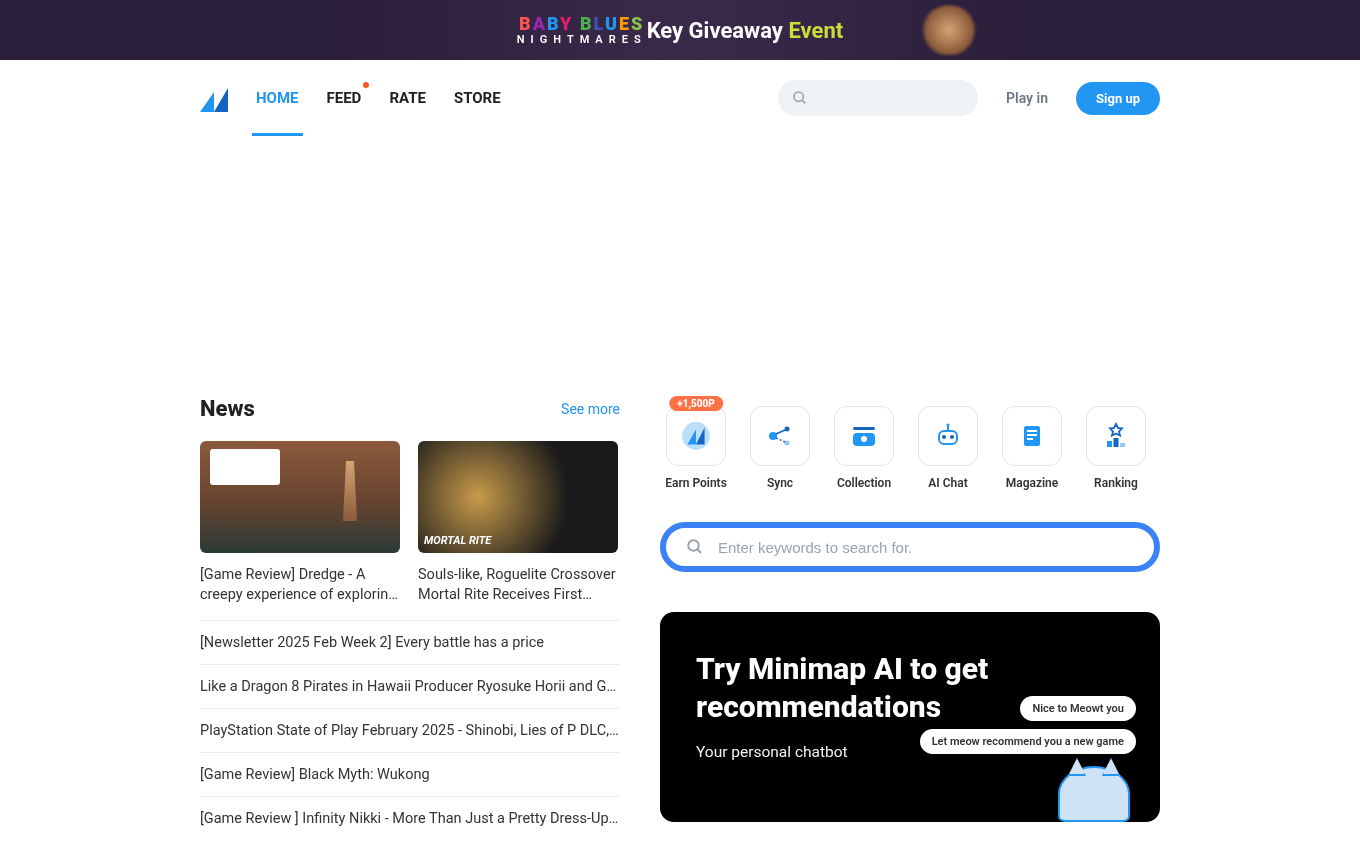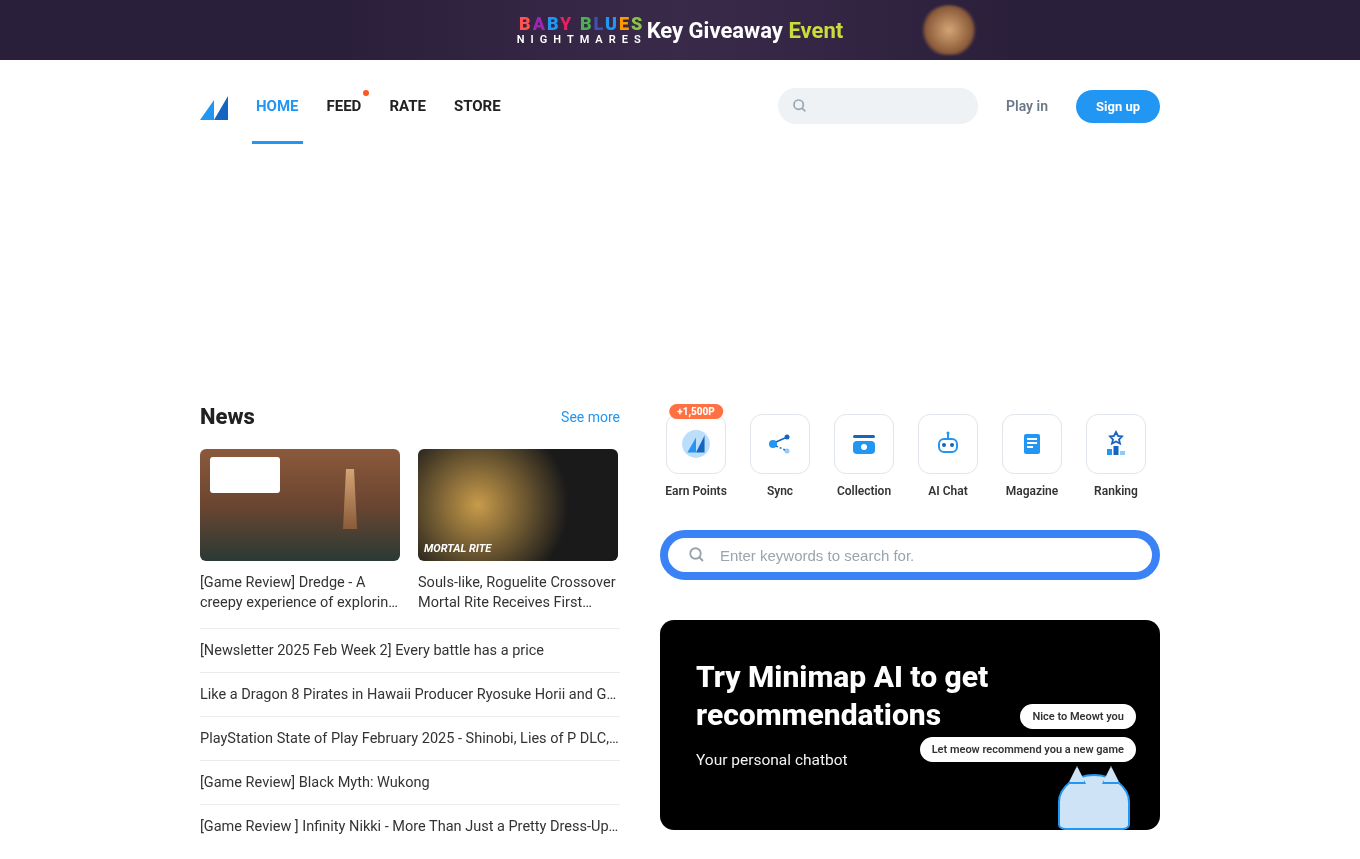--- a/index.html
+++ b/index.html
@@ -10,21 +10,21 @@
 .banner::before { content: ""; position: absolute; right: 28%; top: 5px; width: 60px; height: 50px; background: radial-gradient(circle, #d4a574 0%, #8a5a3a 60%, transparent 70%); border-radius: 50% 50% 40% 40%; filter: blur(1px); }
 .banner-inner { display: flex; align-items: center; }
 .banner-logo { display: flex; flex-direction: column; align-items: center; line-height: 1.05; }
 .banner-logo .l1 { font-size: 18px; font-weight: 900; letter-spacing: 2px; }
 .banner-logo .l1 span:nth-child(1){color:#ff5252}.banner-logo .l1 span:nth-child(2){color:#9c27b0}.banner-logo .l1 span:nth-child(3){color:#2196f3}.banner-logo .l1 span:nth-child(4){color:#e91e63}.banner-logo .l1 span:nth-child(5){color:#4caf50}.banner-logo .l1 span:nth-child(6){color:#3f51b5}.banner-logo .l1 span:nth-child(7){color:#2196f3}.banner-logo .l1 span:nth-child(8){color:#ff9800}.banner-logo .l1 span:nth-child(9){color:#8bc34a}
 .banner-logo .l2 { color: #fff; font-size: 11px; letter-spacing: 6px; font-weight: 600; }
 .banner-text { color: #fff; font-size: 22px; font-weight: 700; }
 .banner-text .accent { color: #cddc39; }
 
 
-.header { height: 76px; border-bottom: 0; background: #fff; margin-top: 8px; }
+.header { height: 76px; border-bottom: 0; background: #fff; }
 .header-inner { max-width: 960px; margin: 0 auto; height: 100%; display: flex; align-items: center; gap: 28px; padding: 0 0px; }
 .logo-mark { width: 28px; height: 28px; display: flex; align-items: flex-end; }
 .logo-mark svg { width: 28px; height: 28px; }
 .nav { display: flex; gap: 28px; height: 76px; align-items: center; }
 .nav-item { font-size: 15px; font-weight: 700; color: #212121; cursor: pointer; position: relative; height: 76px; display: flex; align-items: center; }
 .nav-item.active { color: #2196f3; }
 .nav-item.active::after { content: ""; position: absolute; bottom: 0; left: -4px; right: -4px; height: 3px; background: #2196f3; }
 .nav-item .dot { position: absolute; top: 22px; right: -8px; width: 6px; height: 6px; background: #ff5722; border-radius: 50%; }
 .spacer { flex: 1; }
 .search-pill { width: 200px; height: 36px; background: #eef2f5; border-radius: 18px; display: flex; align-items: center; padding: 0 14px; }
@@ -57,21 +57,21 @@
 .news-row { padding: 13px 0; border-top: 1px solid #e8ecef; font-size: 14.5px; color: #333; white-space: nowrap; overflow: hidden; text-overflow: ellipsis; cursor: pointer; }
 
 
 .tiles { display: flex; gap: 12px; margin-bottom: 32px; margin-top: 10px; }
 .tile { width: 72px; display: flex; flex-direction: column; align-items: center; gap: 10px; cursor: pointer; position: relative; }
 .tile-icon { width: 60px; height: 60px; border: 1px solid #e0e6ec; border-radius: 12px; display: flex; align-items: center; justify-content: center; background: #fff; }
 .tile-icon svg { width: 30px; height: 30px; }
 .tile-label { font-size: 12px; font-weight: 600; color: #333; white-space: nowrap; }
 .tile-badge { position: absolute; top: -10px; left: 50%; transform: translateX(-50%); background: #ff7043; color: #fff; font-size: 10px; font-weight: 800; padding: 2px 8px; border-radius: 9px; white-space: nowrap; }
 
-.big-search { border: 8px solid #3b82f6; border-radius: 999px; height: 50px; display: flex; align-items: center; padding: 0 20px; gap: 14px; margin-bottom: 40px; }
+.big-search { border: 6px solid #3b82f6; border-radius: 999px; height: 50px; display: flex; align-items: center; padding: 0 20px; gap: 14px; margin-bottom: 40px; }
 .big-search svg { width: 18px; height: 18px; stroke: #9aa4ae; }
 .big-search input { border: none; outline: none; font-size: 15px; flex: 1; color: #333; }
 .big-search input::placeholder { color: #9aa4ae; }
 
 .ai-card { background: #000000; border-radius: 14px; padding: 38px 36px; color: #fff; position: relative; min-height: 210px; overflow: hidden; }
 .ai-card h3 { font-size: 30px; font-weight: 800; line-height: 1.25; margin-bottom: 18px; max-width: 320px; }
 .ai-card p { font-size: 15.5px; opacity: 0.95; }
 .ai-bubbles { position: absolute; right: 24px; bottom: 0; display: flex; flex-direction: column; align-items: flex-end; gap: 8px; }
 .bubble { background: #fff; color: #333; border-radius: 14px; padding: 6px 12px; font-size: 11px; font-weight: 600; }
 .cat { width: 72px; height: 56px; background: #cfe3f7; border: 2px solid #2196f3; border-radius: 50% 50% 10% 10%; margin-top: 4px; margin-right: 6px; position: relative; }

